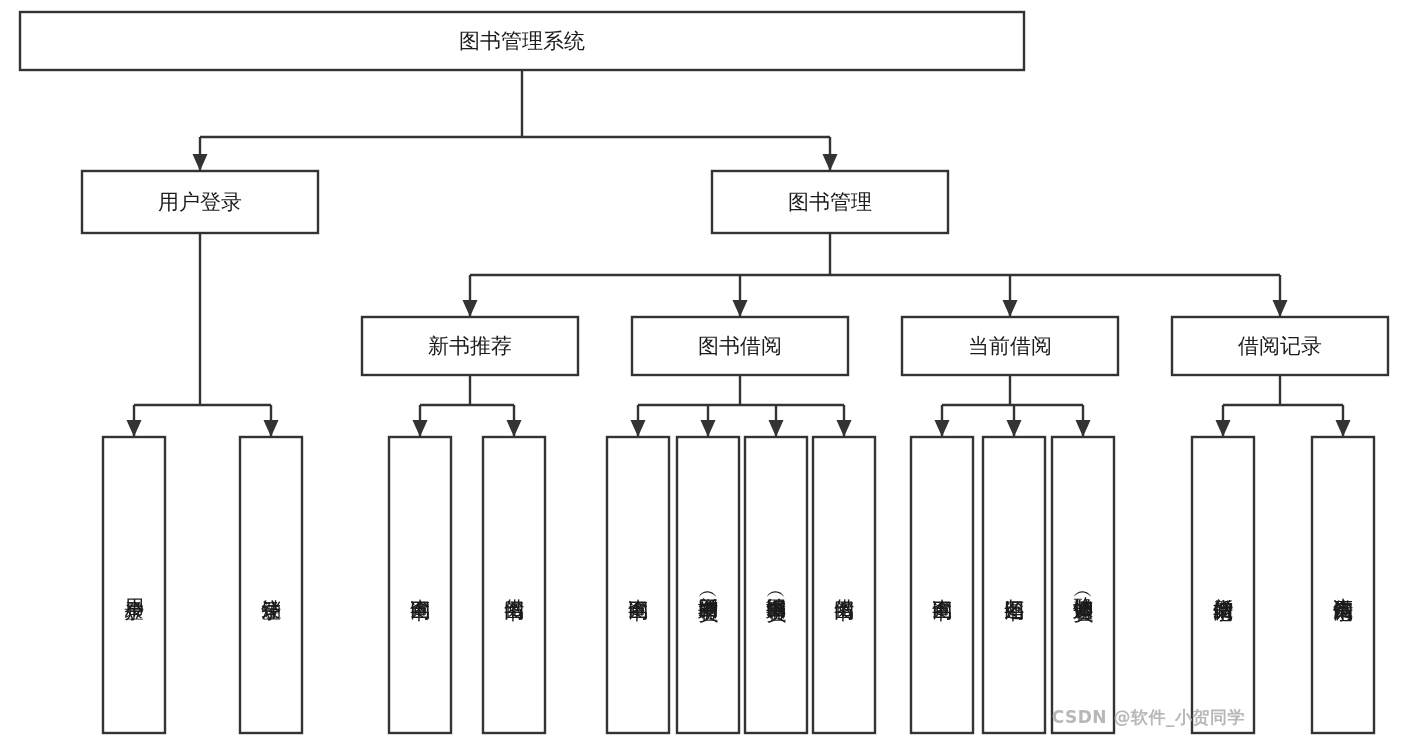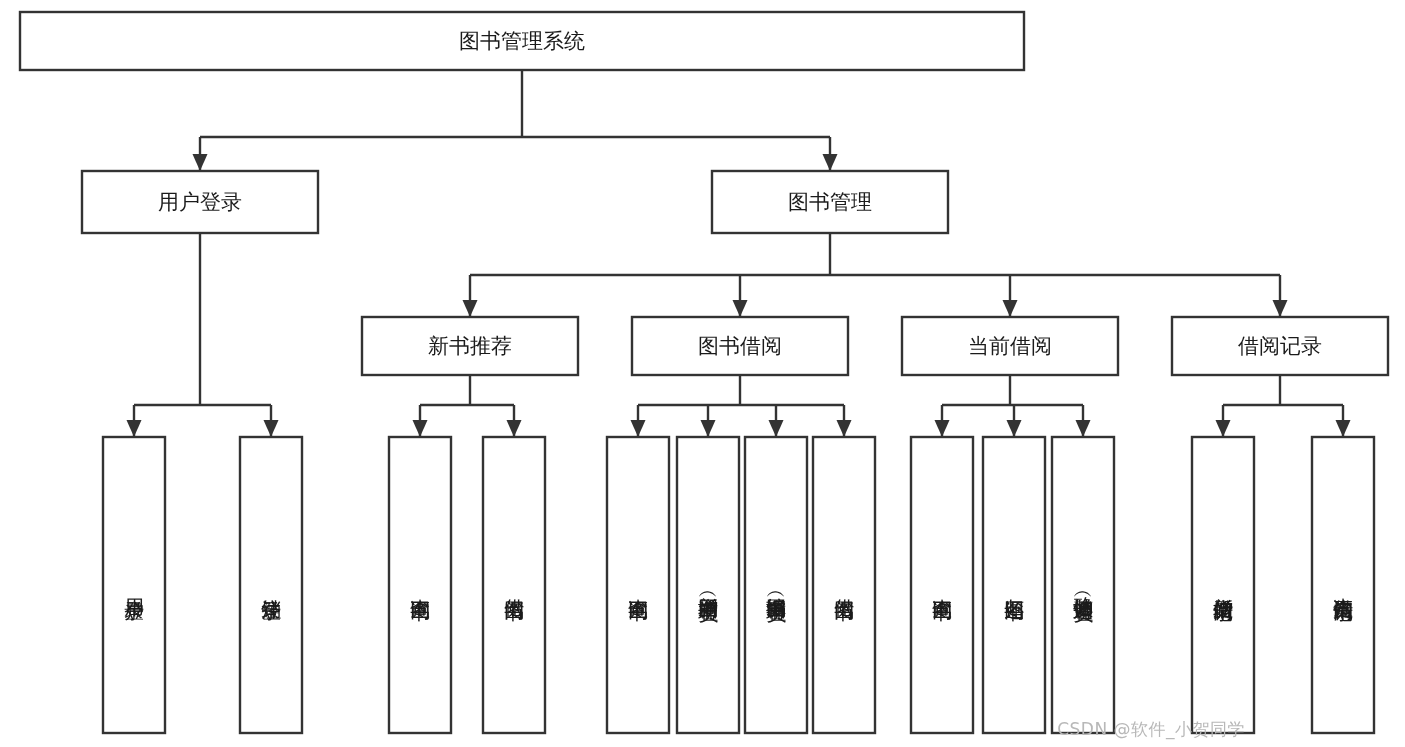--- a/index.html
+++ b/index.html
@@ -58,26 +58,27 @@
     letter-spacing: 1px;
     display: flex;
     align-items: center;
     justify-content: center;
     white-space: nowrap;
     pointer-events: none;
   }
   .watermark {
     position: absolute;
     right: 12px;
-    bottom: 6px;
+    bottom: 18px;
     font-family: "DejaVu Sans", "Liberation Sans", sans-serif;
     font-size: 17px;
     color: #b8b8b8;
     white-space: nowrap;
     letter-spacing: 0.5px;
+    font-weight: bold;
   }
 </style>
 </head>
 <body>
 
 <div id="diagram-root">
 
   <svg class="diagram" viewBox="0 0 1405 747">
     <g id="connector-layer">
         <polyline points="522,70 522,137" class="connector"></polyline>

